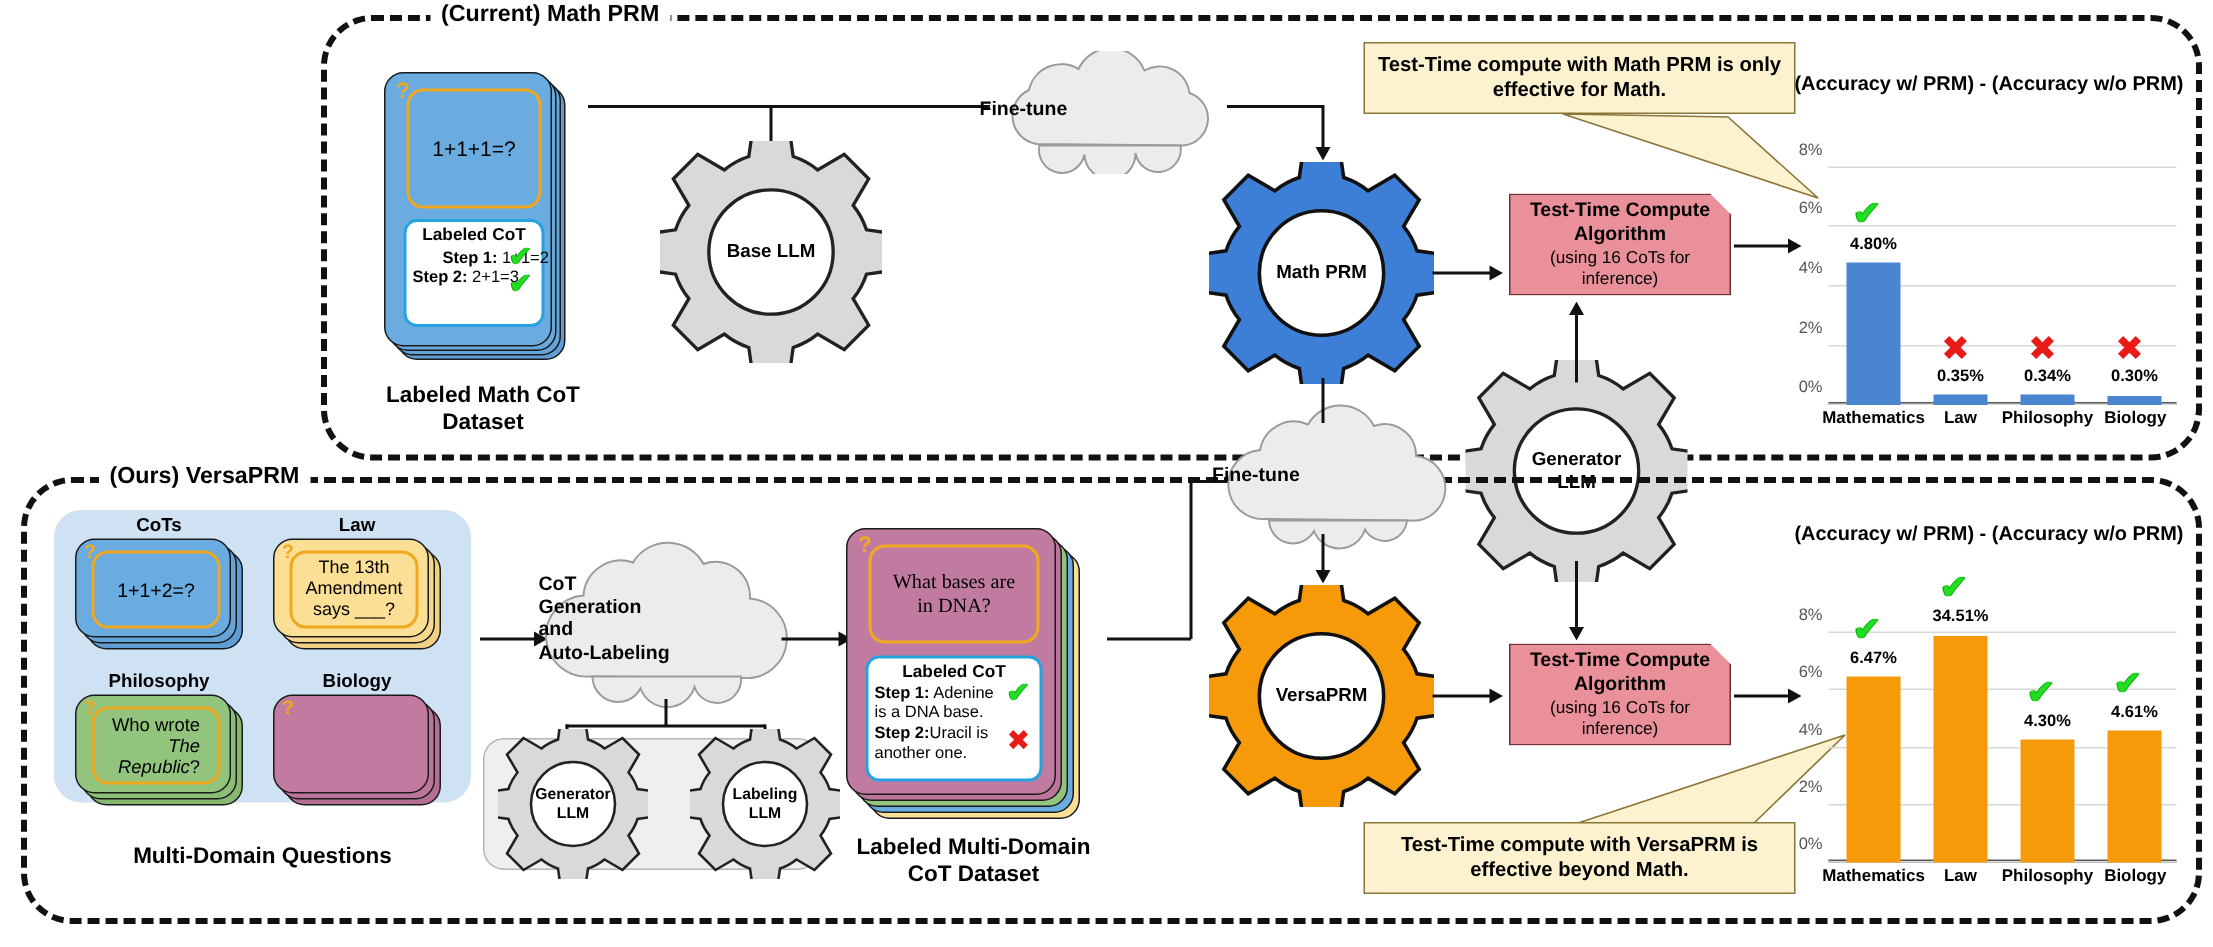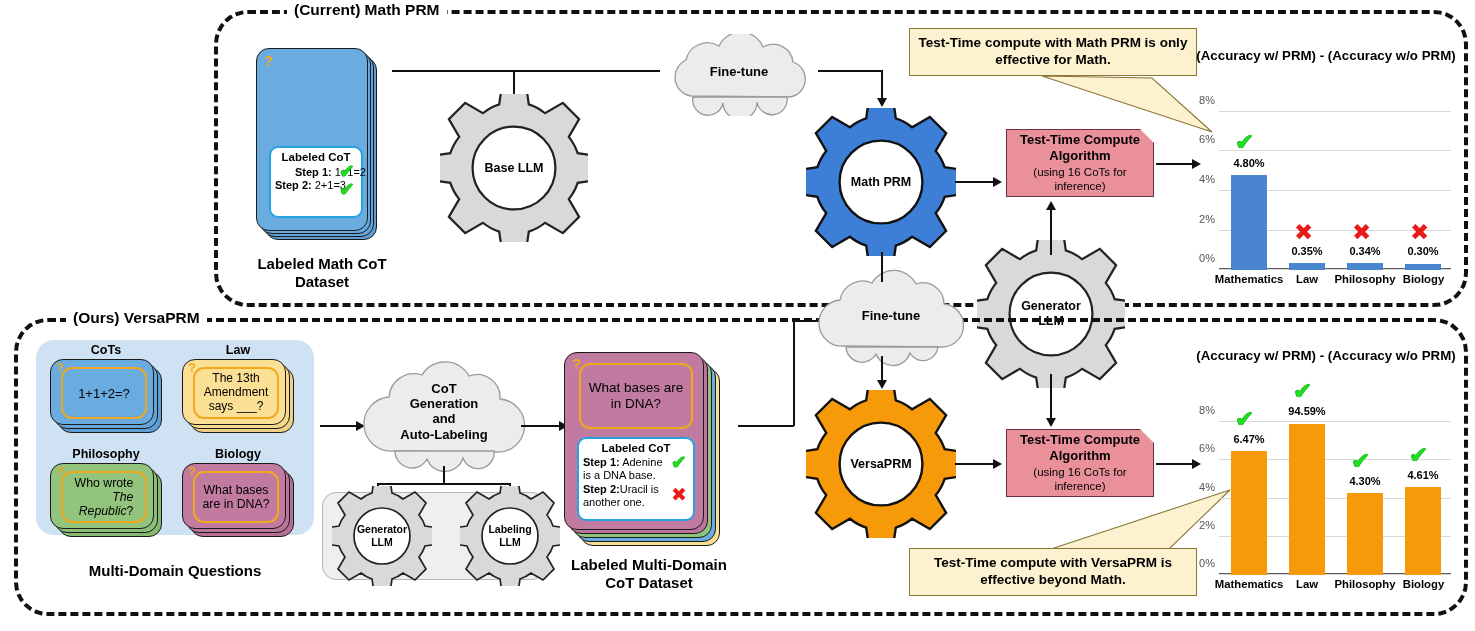--- a/index.html
+++ b/index.html
@@ -34,21 +34,21 @@
 
   
   .gear{position:absolute;}
   .gear svg{display:block;}
   .gear .gtext{position:absolute;left:0;right:0;top:50%;transform:translateY(-50%);
                text-align:center;font-weight:bold;font-size:12.5px;line-height:1.2;}
 
   
   .cloud{position:absolute;}
   .cloud .ctext{position:absolute;left:0;right:0;top:50%;transform:translateY(-50%);
-                text-align:center;font-weight:bold;font-size:13px;line-height:1.18;}
+                text-align:left;font-weight:bold;font-size:13px;line-height:1.18;}
 
   
   .compute{position:absolute;background:#e9909a;border:1.4px solid #6d3036;box-sizing:border-box;
            clip-path:polygon(0 0, calc(100% - 14px) 0, 100% 14px, 100% 100%, 0 100%);
            display:flex;flex-direction:column;align-items:center;justify-content:center;text-align:center;}
   .compute .l1{font-weight:bold;font-size:13px;line-height:1.22;}
   .compute .l2{font-size:11.5px;line-height:1.25;margin-top:1px;}
 
   
   .callout{position:absolute;background:#fdf2cf;border:1.2px solid #8a7638;box-sizing:border-box;
@@ -79,20 +79,23 @@
 
 <div class="panel" style="left:214px;top:10px;width:1254px;height:297px;"></div>
 <div class="panel-label" style="left:287px;top:1px;">(Current) Math PRM</div>
 
 <div class="stack" style="left:256px;top:48px;width:130px;height:200px;">
   <div class="sheet" style="left:9px;top:9px;width:112px;height:183px;background:#5e9ed4;"></div>
   <div class="sheet" style="left:6px;top:6px;width:112px;height:183px;background:#64a4d9;"></div>
   <div class="sheet" style="left:3px;top:3px;width:112px;height:183px;background:#67a8dd;"></div>
   <div class="front" style="left:0;top:0;width:112px;height:183px;background:#6aabe0;">
     <div class="qmark" style="left:7px;top:4px;font-size:15px;">?</div>
+    <div class="qbox" style="left:14px;top:10px;width:90px;height:80px;">
+      <span style="font-size:14px;">1+1+1=?</span>
+    </div>
     <div class="cotbox" style="left:12px;top:97px;width:94px;height:72px;">
       <div class="cot-title">Labeled CoT</div>
       <div class="cot-line" style="margin-top:2px;margin-left:20px;">
         <b>Step 1:</b><span> 1+1=2</span>
       </div>
       <div class="cot-line">
         <b>Step 2:</b><span> 2+1=3</span>
       </div>
     </div>
     <div class="tick" style="left:82px;top:113px;font-size:19px;">✔</div>
@@ -239,23 +242,20 @@
     </div>
   </div>
 </div>
 
 <div class="minilabel" style="left:178px;top:447px;width:120px;">Biology</div>
 <div class="stack" style="left:182px;top:463px;width:118px;height:82px;">
   <div class="sheet" style="left:8px;top:8px;width:104px;height:66px;background:#b46f93;"></div>
   <div class="sheet" style="left:4px;top:4px;width:104px;height:66px;background:#bb759a;"></div>
   <div class="front" style="left:0;top:0;width:104px;height:66px;background:#c27ba0;">
     <div class="qmark" style="left:5px;top:1px;font-size:13px;">?</div>
-    <div class="qbox" style="left:10px;top:7px;width:86px;height:52px;">
-      <span style="font-size:12.3px;line-height:1.18;">What bases<br>are in DNA?</span>
-    </div>
   </div>
 </div>
 
 <div class="caption" style="left:30px;top:562px;width:290px;">Multi-Domain Questions</div>
 
 <div class="ln hl" style="left:320px;top:425px;width:38px;"></div>
 <div class="arrowR" style="left:356px;top:421px;"></div>
 
 <div class="cloud" style="left:359px;top:355px;width:170px;height:132px;">
   <svg width="170" height="132" viewBox="0 0 170 132" aria-hidden="true">
@@ -289,21 +289,21 @@
   <div class="gtext" style="font-size:10.5px;">Labeling<br>LLM</div>
 </div>
 
 <div class="stack" style="left:564px;top:352px;width:170px;height:200px;">
   <div class="sheet" style="left:16px;top:16px;width:140px;height:178px;background:#fbdf95;"></div>
   <div class="sheet" style="left:12px;top:12px;width:140px;height:178px;background:#6aabe0;"></div>
   <div class="sheet" style="left:8px;top:8px;width:140px;height:178px;background:#93c47d;"></div>
   <div class="sheet" style="left:4px;top:4px;width:140px;height:178px;background:#bb759a;"></div>
   <div class="front" style="left:0;top:0;width:140px;height:178px;background:#c27ba0;">
     <div class="qmark" style="left:7px;top:3px;font-size:15px;">?</div>
-    <div class="qbox" style="left:14px;top:10px;width:114px;height:66px;">
+    <div class="qbox" style="left:14px;top:10px;width:114px;height:66px;font-family:Liberation Serif, serif;">
       <span style="font-size:13.5px;line-height:1.2;">What bases are<br>in DNA?</span>
     </div>
     <div class="cotbox" style="left:12px;top:84px;width:118px;height:84px;">
       <div class="cot-title">Labeled CoT</div>
       <div class="cot-line" style="margin-top:1px;">
         <b>Step 1:</b> Adenine
       </div>
       <div class="cot-line">is a DNA base.</div>
       <div class="cot-line">
         <b>Step 2:</b>Uracil is
@@ -369,21 +369,21 @@
     <div class="grid" style="bottom:114.7px;"></div>
     <div class="ytick" style="bottom:114.7px;">6%</div>
     <div class="grid" style="bottom:152.9px;"></div>
     <div class="ytick" style="bottom:152.9px;">8%</div>
 
     <div class="bar" style="left:12px;width:36px;height:123.6px;background:#f79a09;"></div>
     <div class="barval" style="left:-3px;width:66px;bottom:130px;">6.47%</div>
     <div class="tick" style="left:16px;bottom:144px;font-size:23px;">✔</div>
 
     <div class="bar" style="left:70px;width:36px;height:151.5px;background:#f79a09;"></div>
-    <div class="barval" style="left:55px;width:66px;bottom:158px;">94.59%</div>
+    <div class="barval" style="left:55px;width:66px;bottom:158px;">34.51%</div>
     <div class="tick" style="left:74px;bottom:172px;font-size:23px;">✔</div>
 
     <div class="bar" style="left:128px;width:36px;height:82.1px;background:#f79a09;"></div>
     <div class="barval" style="left:113px;width:66px;bottom:88px;">4.30%</div>
     <div class="tick" style="left:132px;bottom:102px;font-size:23px;">✔</div>
 
     <div class="bar" style="left:186px;width:36px;height:88.1px;background:#f79a09;"></div>
     <div class="barval" style="left:171px;width:66px;bottom:94px;">4.61%</div>
     <div class="tick" style="left:190px;bottom:108px;font-size:23px;">✔</div>
 

